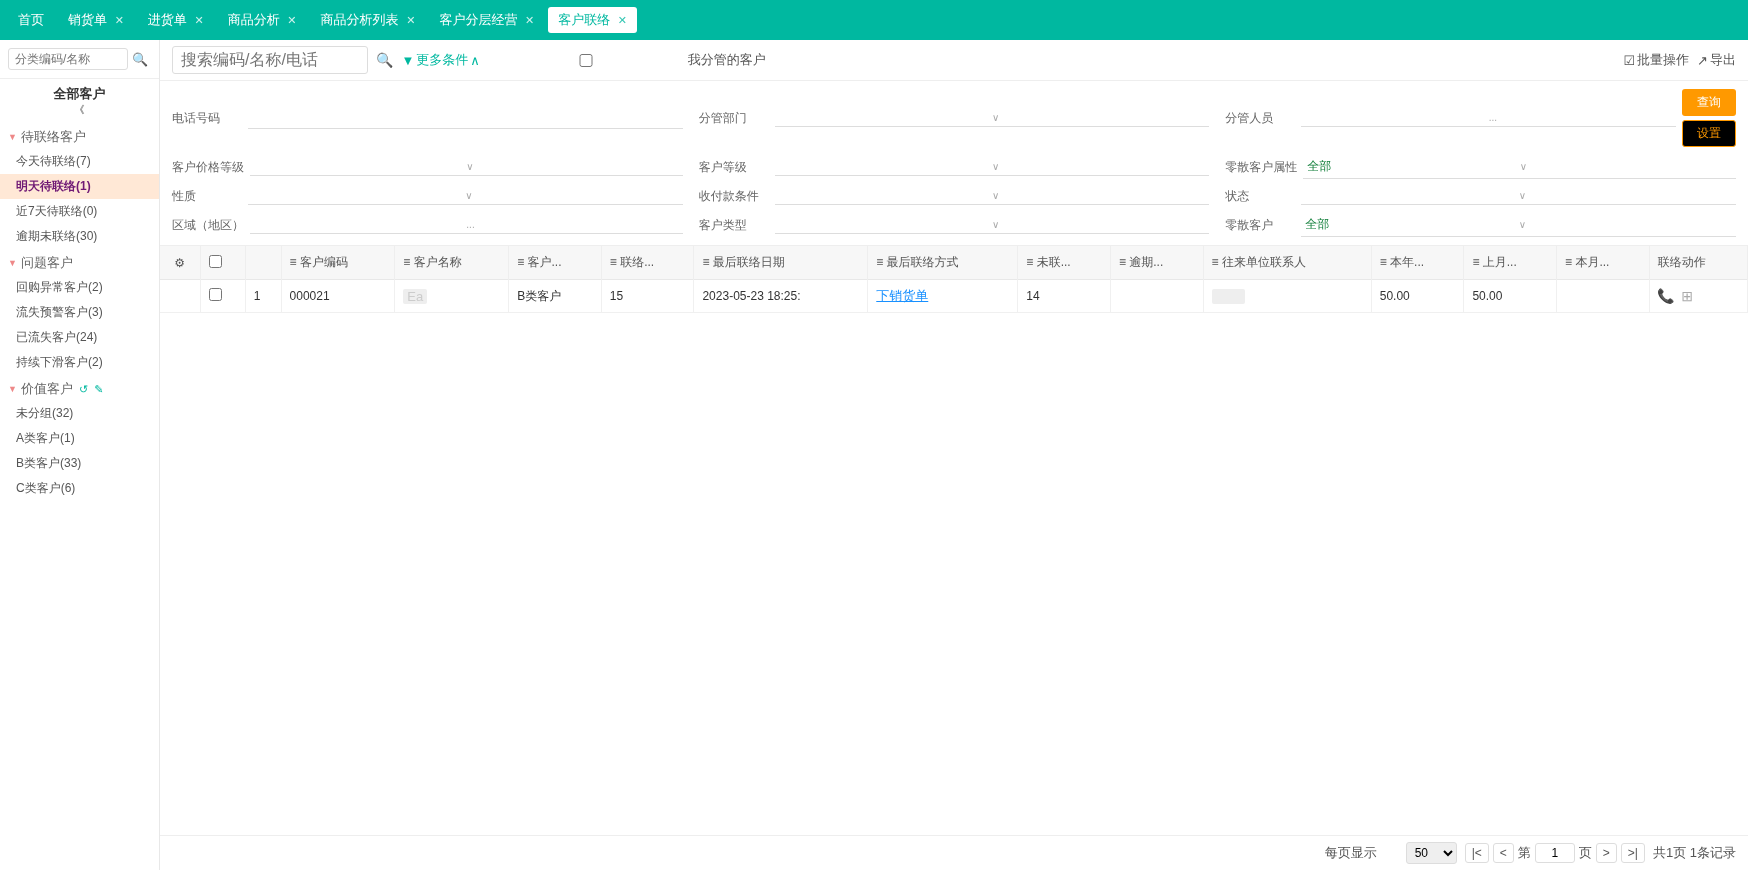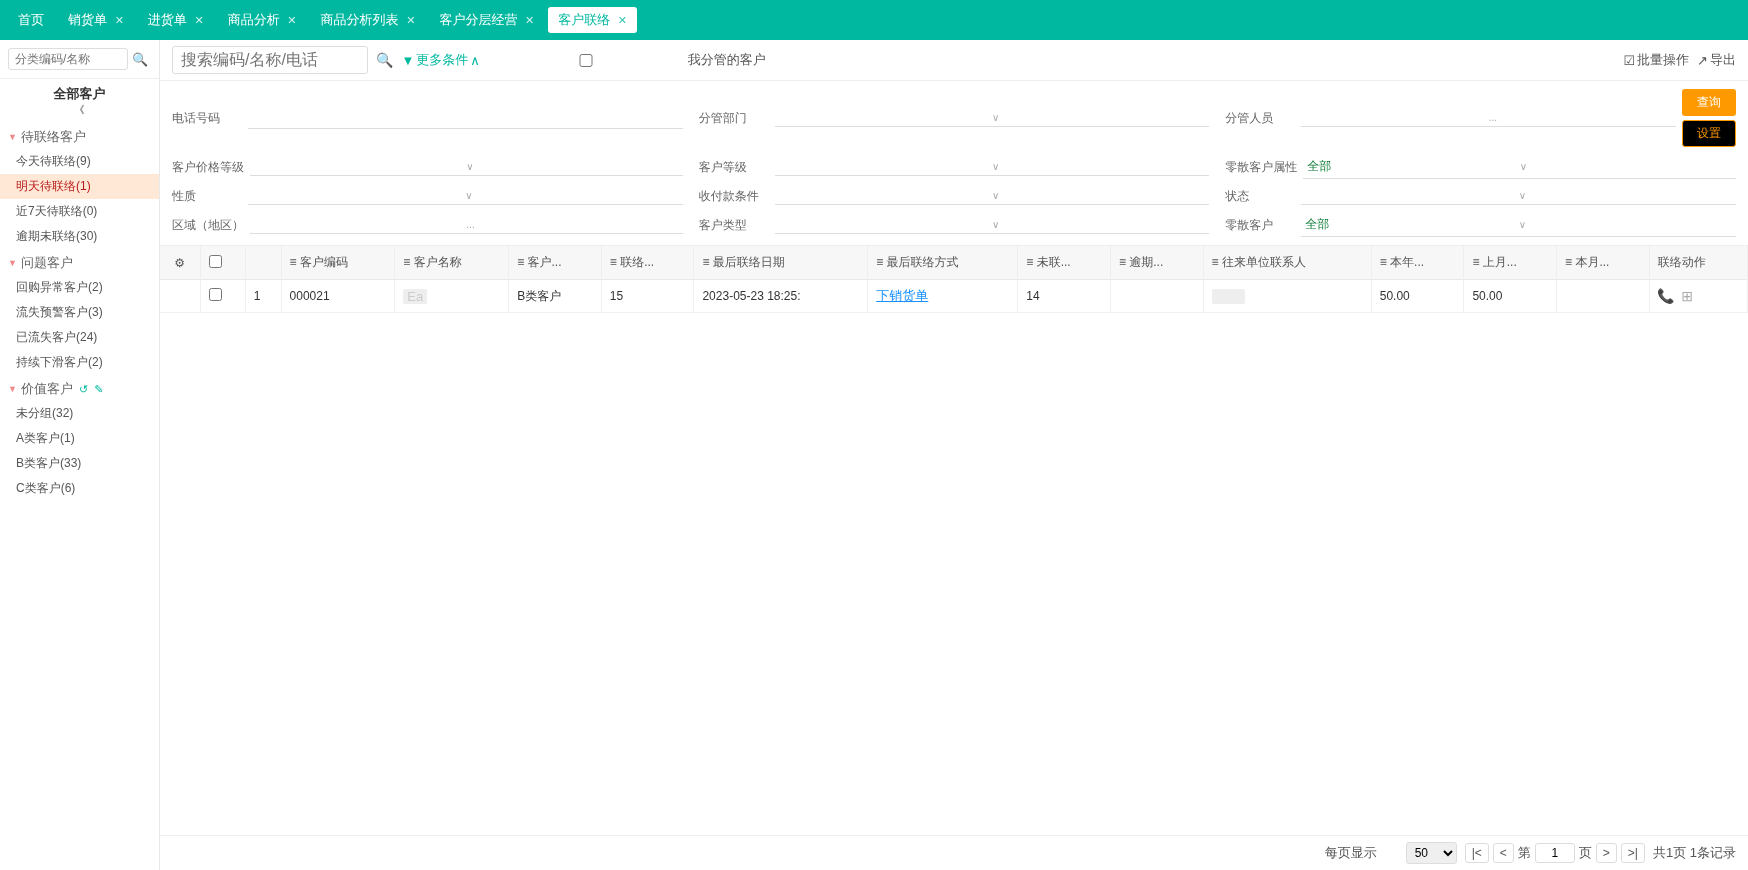--- a/index.html
+++ b/index.html
@@ -88,22 +88,22 @@
     .sidebar-group-label .triangle { color: #e88; font-size: 9px; }
     .sidebar-item {
       padding: 4px 8px 4px 16px;
       color: #555;
       cursor: pointer;
       font-size: 12px;
       white-space: nowrap;
     }
     .sidebar-item.active {
       background: #ffe8d6;
-      color: #b91c1c;
-      font-weight: normal;
+      color: #701a75;
+      font-weight: bold;
     }
 
     
     .content-area {
       flex: 1;
       display: flex;
       flex-direction: column;
       overflow: hidden;
       background: #f5f5f5;
     }
@@ -347,21 +347,21 @@
     </div>
     <div class="sidebar-section-header">
       <span>全部客户</span>
       <span class="collapse-icon">《</span>
     </div>
 
     <div class="sidebar-group-label">
       <span class="triangle">▼</span>
       <span>待联络客户</span>
     </div>
-    <div class="sidebar-item">今天待联络(9)</div>
+    <div class="sidebar-item">今天待联络(7)</div>
     <div class="sidebar-item active">明天待联络(1)</div>
     <div class="sidebar-item">近7天待联络(0)</div>
     <div class="sidebar-item">逾期未联络(30)</div>
 
     <div class="sidebar-group-label">
       <span class="triangle">▼</span>
       <span>问题客户</span>
     </div>
     <div class="sidebar-item">回购异常客户(2)</div>
     <div class="sidebar-item">流失预警客户(3)</div>

